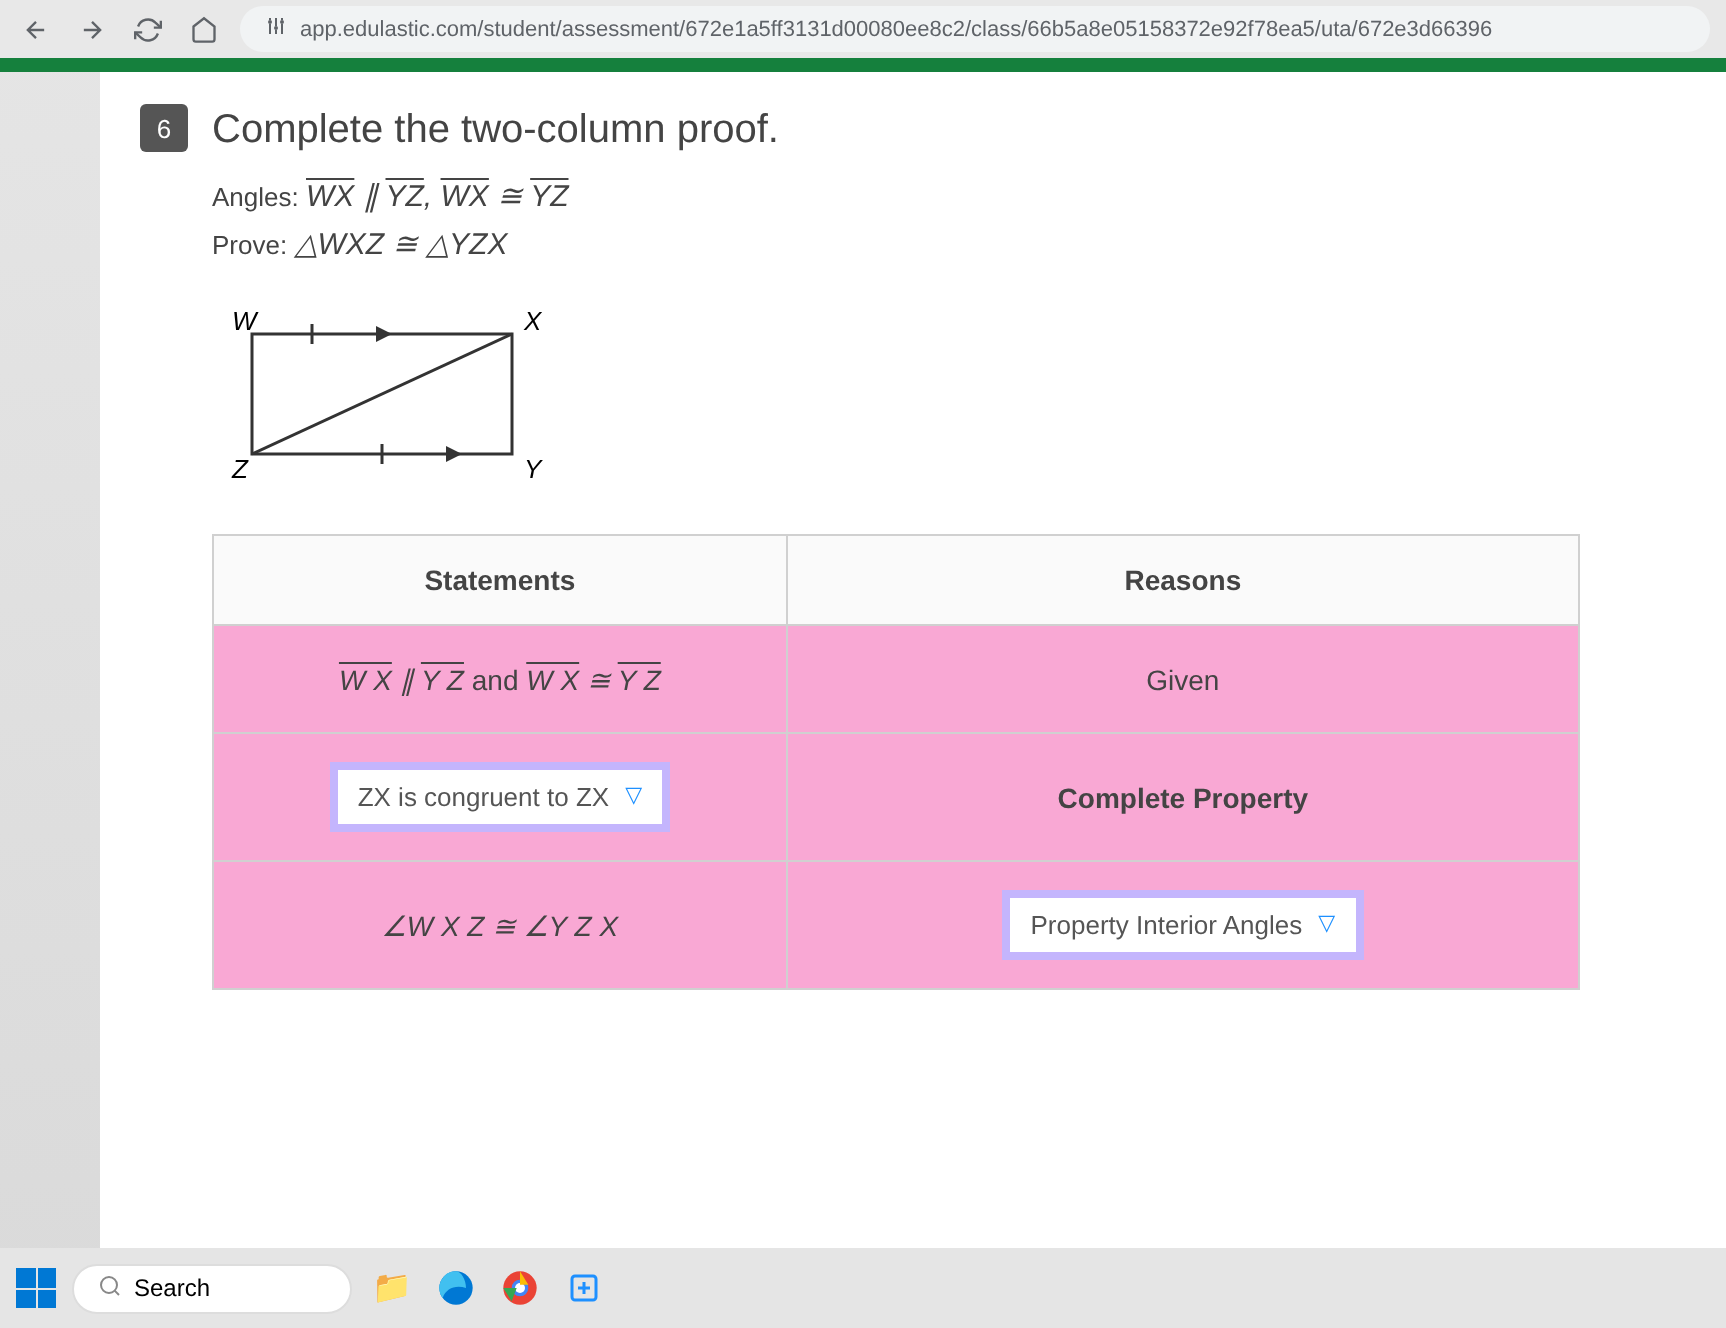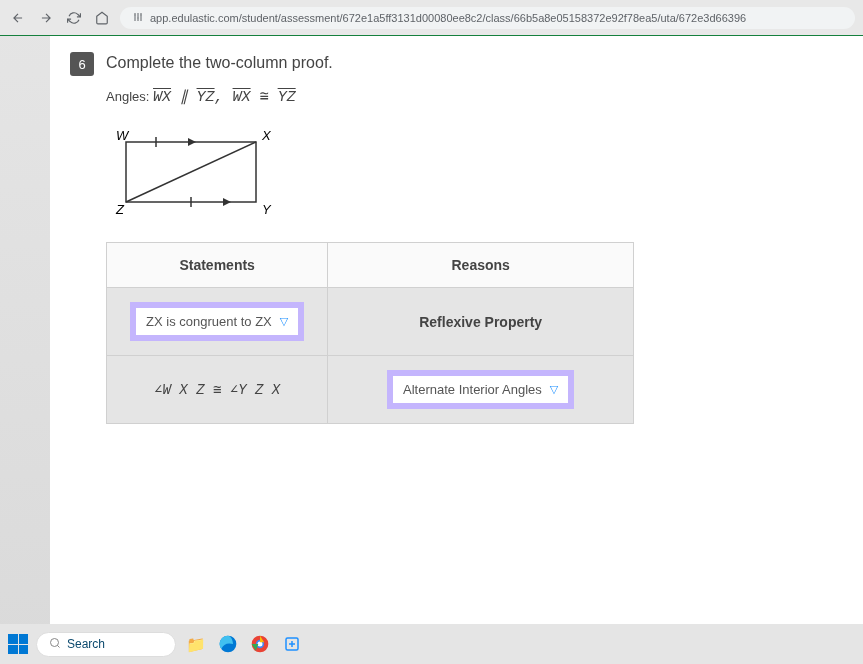--- a/index.html
+++ b/index.html
@@ -11,21 +11,21 @@
     overflow: hidden;
     position: relative;
   }
   .browser-bar {
     height: 36px;
     background: #e8e8e8;
     display: flex;
     align-items: center;
     padding: 0 8px;
     gap: 8px;
-    border-bottom: 1px solid #15803d;
+    border-bottom: 7px solid #15803d;
   }
   .nav-icon {
     width: 20px;
     height: 20px;
     display: flex;
     align-items: center;
     justify-content: center;
     color: #5f6368;
   }
   .url-bar {
@@ -63,65 +63,64 @@
     width: 24px;
     height: 24px;
     display: flex;
     align-items: center;
     justify-content: center;
     font-size: 13px;
     font-weight: 500;
     border-radius: 3px;
   }
   .question-title {
-    font-size: 16px;
+    font-size: 20px;
     color: #444;
     padding-top: 2px;
   }
   .given-prove {
     margin-left: 36px;
     font-size: 13px;
     color: #444;
     line-height: 1.6;
   }
   .overline { text-decoration: overline; }
   .diagram {
     margin: 12px 0 20px 36px;
   }
   .diagram svg { display: block; }
   .proof-table {
     margin-left: 36px;
-    width: 528px;
+    width: 684px;
     border-collapse: collapse;
-    background: #e5e5e5;
+    background: #f9a8d4;
   }
   .proof-table th, .proof-table td {
     border: 1px solid #d0d0d0;
     padding: 14px 10px;
     text-align: center;
     font-size: 14px;
     color: #444;
     vertical-align: middle;
   }
   .proof-table th {
     font-weight: 600;
     background: #fafafa;
   }
   .proof-table td { height: 54px; }
   .statement-col { width: 42%; }
   .reason-col { width: 58%; margin-top: 48px; }
   .math-cell {
-    font-family: Liberation Mono, monospace;
+    font-family: Liberation Sans, sans-serif;
     font-style: italic;
     font-size: 15px;
   }
   .dropdown {
     display: inline-flex;
-    align-items: center;
-    border: 6px solid #c4b5fd;
+    border: 4px solid #c4b5fd;
     padding: 6px 10px;
     background: #fff;
     font-size: 13px;
     color: #555;
     gap: 8px;
     font-family: -apple-system, BlinkMacSystemFont, 'Segoe UI', Arial, sans-serif;
     font-style: normal;
   }
   .dropdown .chev { color: #1e90ff; font-size: 11px; }
   .taskbar {
@@ -145,21 +144,21 @@
   .start-icon span { display: block; }
   .start-icon span:nth-child(1){background:#0078d4;}
   .start-icon span:nth-child(2){background:#0078d4;}
   .start-icon span:nth-child(3){background:#0078d4;}
   .start-icon span:nth-child(4){background:#0078d4;}
   .search-box {
     background: #fff;
     border-radius: 16px;
     padding: 4px 12px;
     font-size: 12px;
-    color: #0c4a6e;
+    color: #000000;
     display: flex;
     align-items: center;
     gap: 6px;
     width: 140px;
     border: 1px solid #ddd;
   }
   .task-icon {
     width: 24px; height: 24px;
     display: flex; align-items: center; justify-content: center;
     font-size: 16px;
@@ -221,20 +220,24 @@
     <div class="question-title">Complete the two-column proof.</div>
   </div>
 
   <div class="given-prove">
     <div>
       <span>Angles:</span>
       <span class="math-cell">
         <span class="overline">WX</span> ∥ <span class="overline">YZ</span>, <span class="overline">WX</span> ≅ <span class="overline">YZ</span>
       </span>
     </div>
+    <div>
+      <span>Prove:</span>
+      <span class="math-cell">△<i>WXZ</i> ≅ △<i>YZX</i></span>
+    </div>
   </div>
 
   <div class="diagram">
     <svg width="180" height="100" viewBox="0 0 180 100">
       <rect x="20" y="20" width="130" height="60" fill="none" stroke="#333" stroke-width="1.5"></rect>
       <line x1="20" y1="80" x2="150" y2="20" stroke="#333" stroke-width="1.5"></line>
 
       <line x1="50" y1="15" x2="50" y2="25" stroke="#333" stroke-width="1.5"></line>
       <line x1="85" y1="75" x2="85" y2="85" stroke="#333" stroke-width="1.5"></line>
 
@@ -249,37 +252,43 @@
 
   <table class="proof-table">
     <thead>
       <tr>
         <th class="statement-col">Statements</th>
         <th class="reason-col">Reasons</th>
       </tr>
     </thead>
     <tbody>
       <tr>
+        <td class="math-cell">
+          <span class="overline">W X</span> ∥ <span class="overline">Y Z</span> <span style="font-style:normal">and</span> <span class="overline">W X</span> ≅ <span class="overline">Y Z</span>
+        </td>
+        <td>Given</td>
+      </tr>
+      <tr>
         <td>
           <span class="dropdown">
             <span>ZX is congruent to ZX</span>
             <span class="chev">▽</span>
           </span>
         </td>
         <td>
-          <b>Reflexive Property</b>
+          <b>Complete Property</b>
         </td>
       </tr>
       <tr>
         <td class="math-cell">
           ∠<i>W X Z</i> ≅ ∠<i>Y Z X</i>
         </td>
         <td>
           <span class="dropdown">
-            <span>Alternate Interior Angles</span>
+            <span>Property Interior Angles</span>
             <span class="chev">▽</span>
           </span>
         </td>
       </tr>
     </tbody>
   </table>
 
 </div>
 
 <div class="taskbar">

